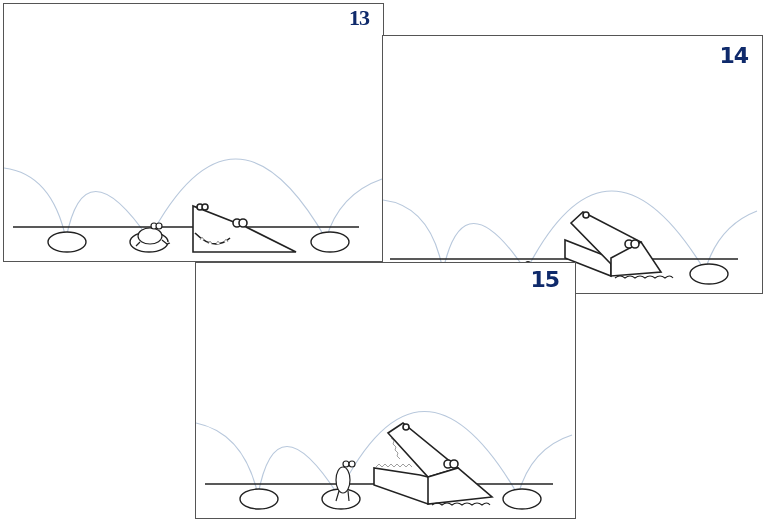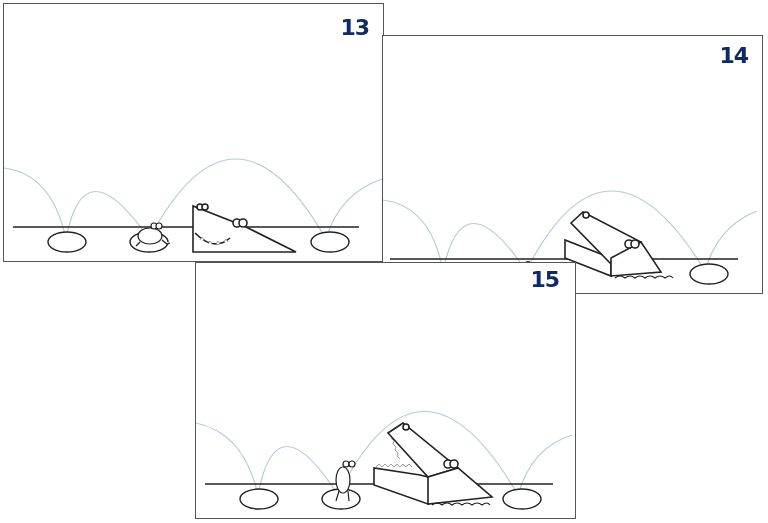--- a/index.html
+++ b/index.html
@@ -19,21 +19,21 @@
       font-size: 22px;
       letter-spacing: -1px;
       color: #0f2a6b;
       line-height: 1;
     }
   </style>
 </head>
 <body>
 
 <div class="panel" style="left:3px; top:3px; width:381px; height:259px;">
-  <span class="panel-number" style="right:14px; top:13px;">13</span>
+  <span class="panel-number" style="right:14px; top:3px;font-family:Liberation Serif, serif;">13</span>
   <svg width="381" height="259" viewBox="0 0 381 259">
     <g fill="none" stroke="#b8c8dc" stroke-width="1.2">
       <path d="M0,164 Q48,170 62,235"></path>
       <path d="M62,235 Q80,140 145,235"></path>
       <path d="M145,235 Q230,75 322,235"></path>
       <path d="M322,235 Q335,190 378,175"></path>
     </g>
     <line x1="9" y1="223" x2="355" y2="223" stroke="#222" stroke-width="1.5"></line>
     <g fill="#fff" stroke="#222" stroke-width="1.4">
       <ellipse cx="63" cy="238" rx="19" ry="10"></ellipse>

